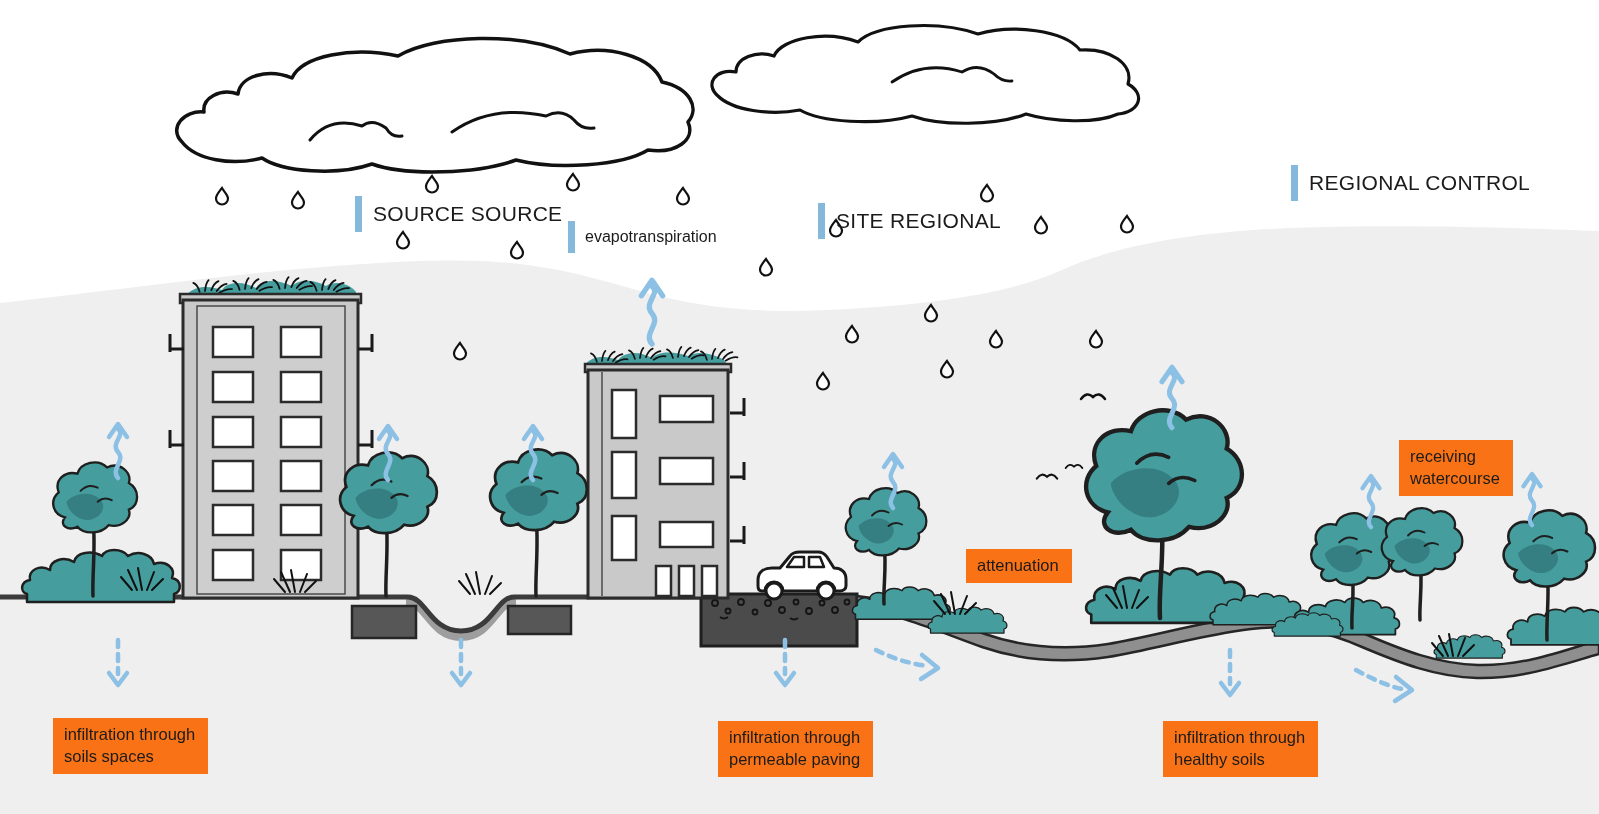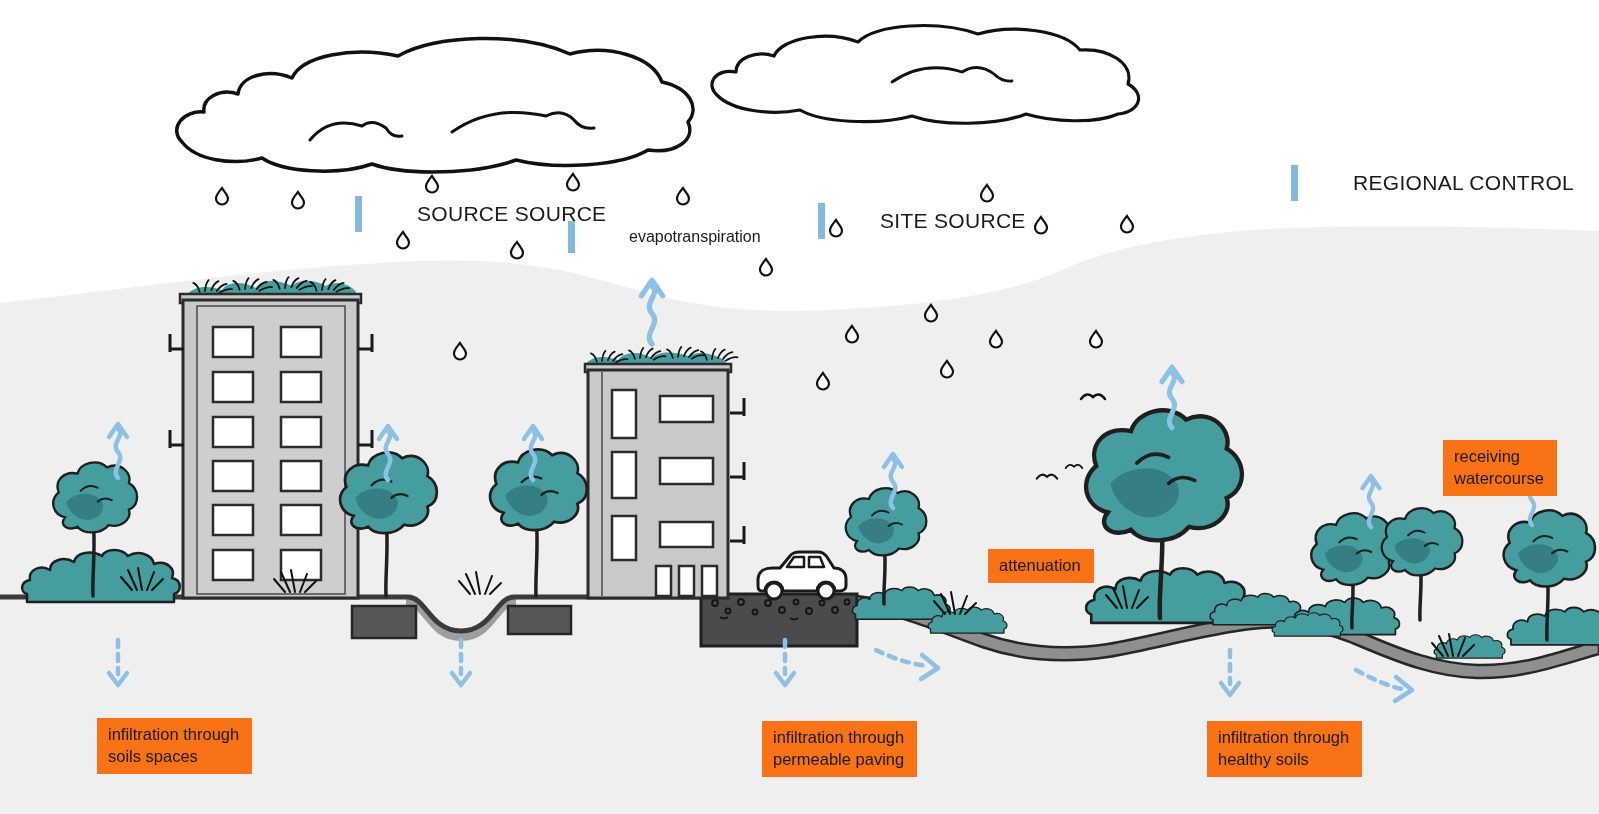--- a/index.html
+++ b/index.html
@@ -1,19 +1,19 @@
 <!DOCTYPE html>
 <html><head>
 <meta charset="utf-8">
 <style>
   html,body{margin:0;padding:0;background:#ffffff;}
   .stage{position:relative;width:1599px;height:814px;overflow:hidden;background:#ffffff;
          font-family:"Liberation Sans",sans-serif;}
   .stage svg{position:absolute;left:0;top:0;}
-  .lab{position:absolute;display:flex;align-items:flex-end;color:#1b1b1b;gap:44px;}
+  .lab{position:absolute;display:flex;align-items:flex-end;color:#1b1b1b;}
   .lab .bar{width:7px;background:#85b9dc;flex:none;}
   .head{font-size:21px;font-weight:500;letter-spacing:.3px;}
   .head .bar{height:36px;}
   .head .txt{margin-left:11px;line-height:36px;white-space:nowrap;}
   .plain .txt{margin-left:10px;line-height:32px;font-size:16px;white-space:nowrap;}
   .plain .bar{height:32px;}
   .notew .bar{margin-top:-4px;margin-bottom:-6px;}
   .note{background:#f97316;padding:5px 13px 7px 11px;font-size:16.5px;line-height:22px;white-space:nowrap;}
 </style>
 </head>
@@ -258,37 +258,37 @@
   <div class="txt">SOURCE SOURCE</div>
 </div>
 
 <div class="lab plain" style="left:568px;top:221px;">
   <div class="bar"></div>
   <div class="txt">evapotranspiration</div>
 </div>
 
 <div class="lab head" style="left:818px;top:203px;">
   <div class="bar"></div>
-  <div class="txt">SITE SOURCE</div>
+  <div class="txt">SITE REGIONAL</div>
 </div>
 
 <div class="lab head" style="left:1291px;top:165px;">
   <div class="bar"></div>
   <div class="txt">REGIONAL CONTROL</div>
 </div>
 
 <div class="lab notew" style="left:1392px;top:440px;">
   <div class="bar"></div>
   <div class="note">
     <div>receiving</div>
     <div>watercourse</div>
   </div>
 </div>
 
-<div class="lab notew" style="left:937px;top:549px;">
+<div class="lab notew" style="left:959px;top:549px;">
   <div class="bar"></div>
   <div class="note">attenuation</div>
 </div>
 
 <div class="lab notew" style="left:46px;top:718px;">
   <div class="bar"></div>
   <div class="note">
     <div>infiltration through</div>
     <div>soils spaces</div>
   </div>

